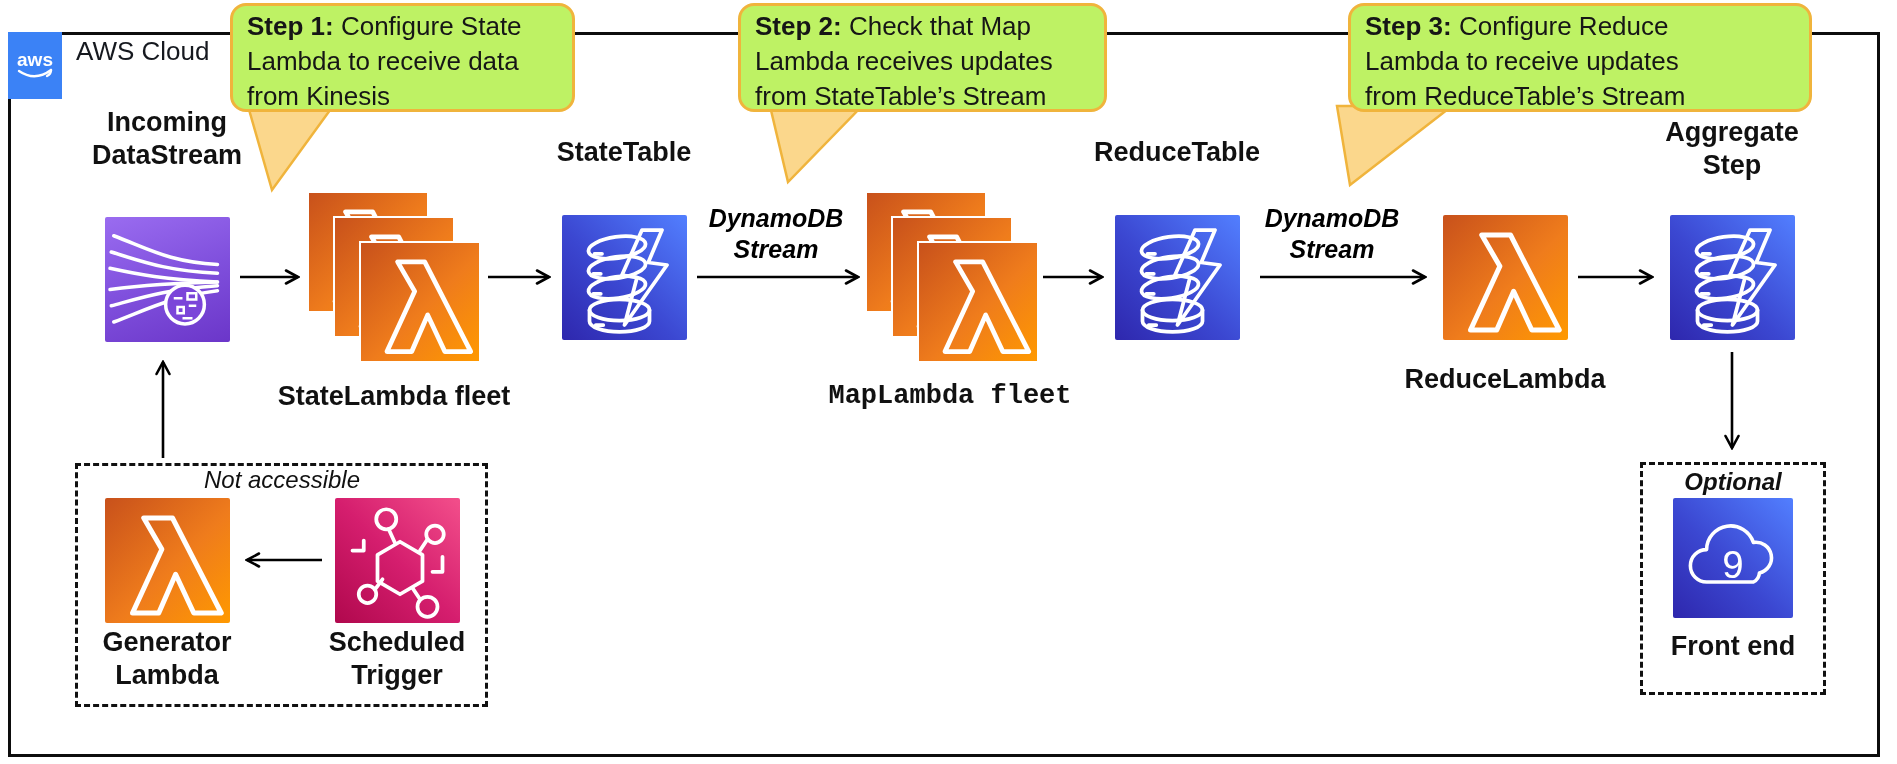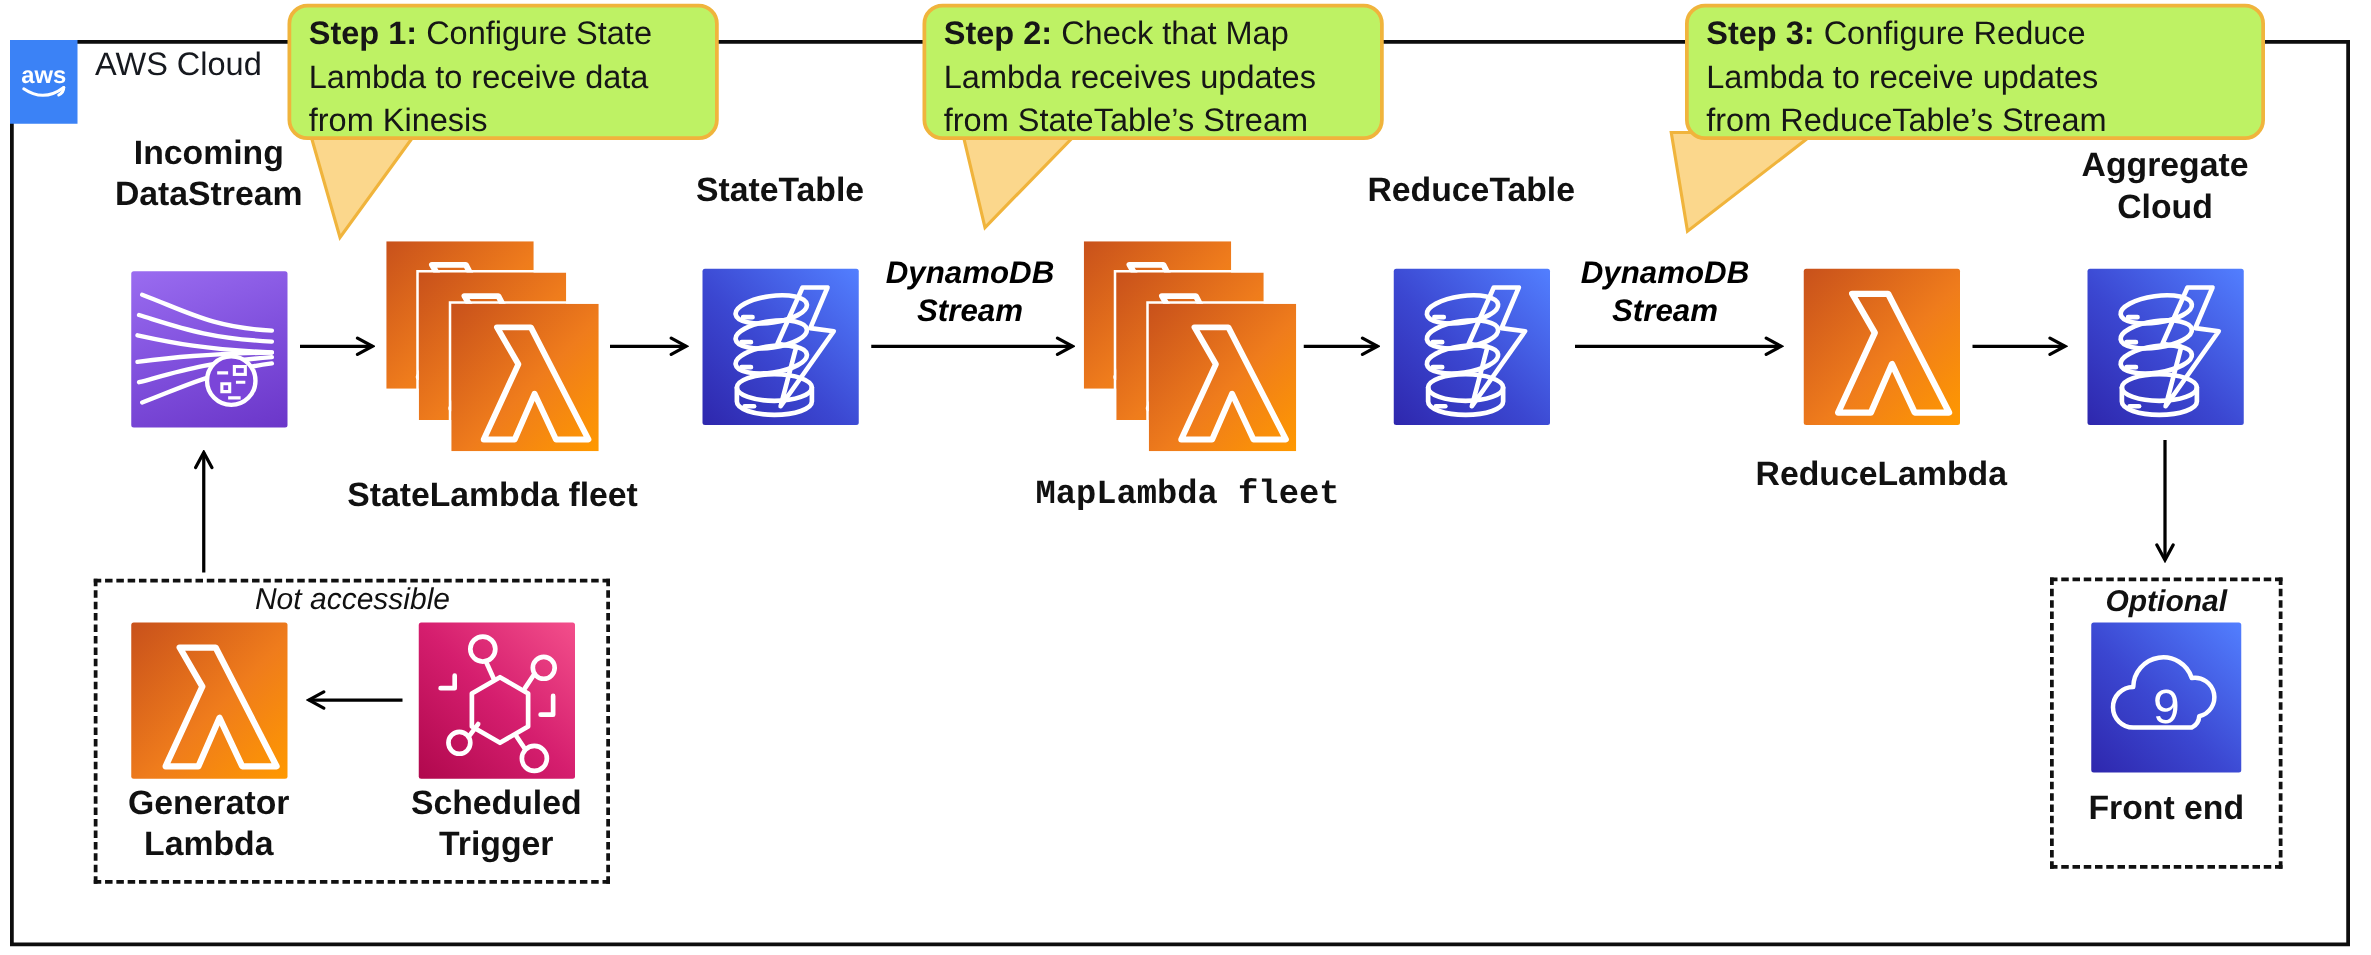--- a/index.html
+++ b/index.html
@@ -70,21 +70,21 @@
   <div class="bubble" style="left:1348px;width:464px;"><b>Step 3:</b><span> Configure Reduce
 Lambda to receive updates
 from ReduceTable’s Stream</span></div>
 
   <div class="node-label" style="left:52px;top:106px;width:230px;">Incoming DataStream</div>
   <div class="node-label" style="left:244px;top:380px;width:300px;">StateLambda fleet</div>
   <div class="node-label" style="left:499px;top:136px;width:250px;">StateTable</div>
   <div class="node-label" style="left:800px;top:380px;width:300px;font-family:Liberation Mono, monospace;">MapLambda fleet</div>
   <div class="node-label" style="left:1052px;top:136px;width:250px;">ReduceTable</div>
   <div class="node-label" style="left:1355px;top:363px;width:300px;">ReduceLambda</div>
-  <div class="node-label" style="left:1652px;top:116px;width:160px;">Aggregate Cloud</div>
+  <div class="node-label" style="left:1652px;top:116px;width:160px;">Aggregate Step</div>
   <div class="node-label" style="left:1633px;top:630px;width:200px;">Front end</div>
   <div class="node-label" style="left:77px;top:626px;width:180px;">Generator Lambda</div>
   <div class="node-label" style="left:307px;top:626px;width:180px;">Scheduled Trigger</div>
 
   <div class="stream-label" style="left:691px;top:203px;width:170px;">DynamoDB Stream</div>
   <div class="stream-label" style="left:1247px;top:203px;width:170px;">DynamoDB Stream</div>
 
   <div class="group-box" style="left:75px;top:463px;width:413px;height:244px;"></div>
   <div class="group-label" style="left:150px;top:466px;width:264px;">Not accessible</div>
   <div class="group-box" style="left:1640px;top:462px;width:186px;height:233px;"></div>

